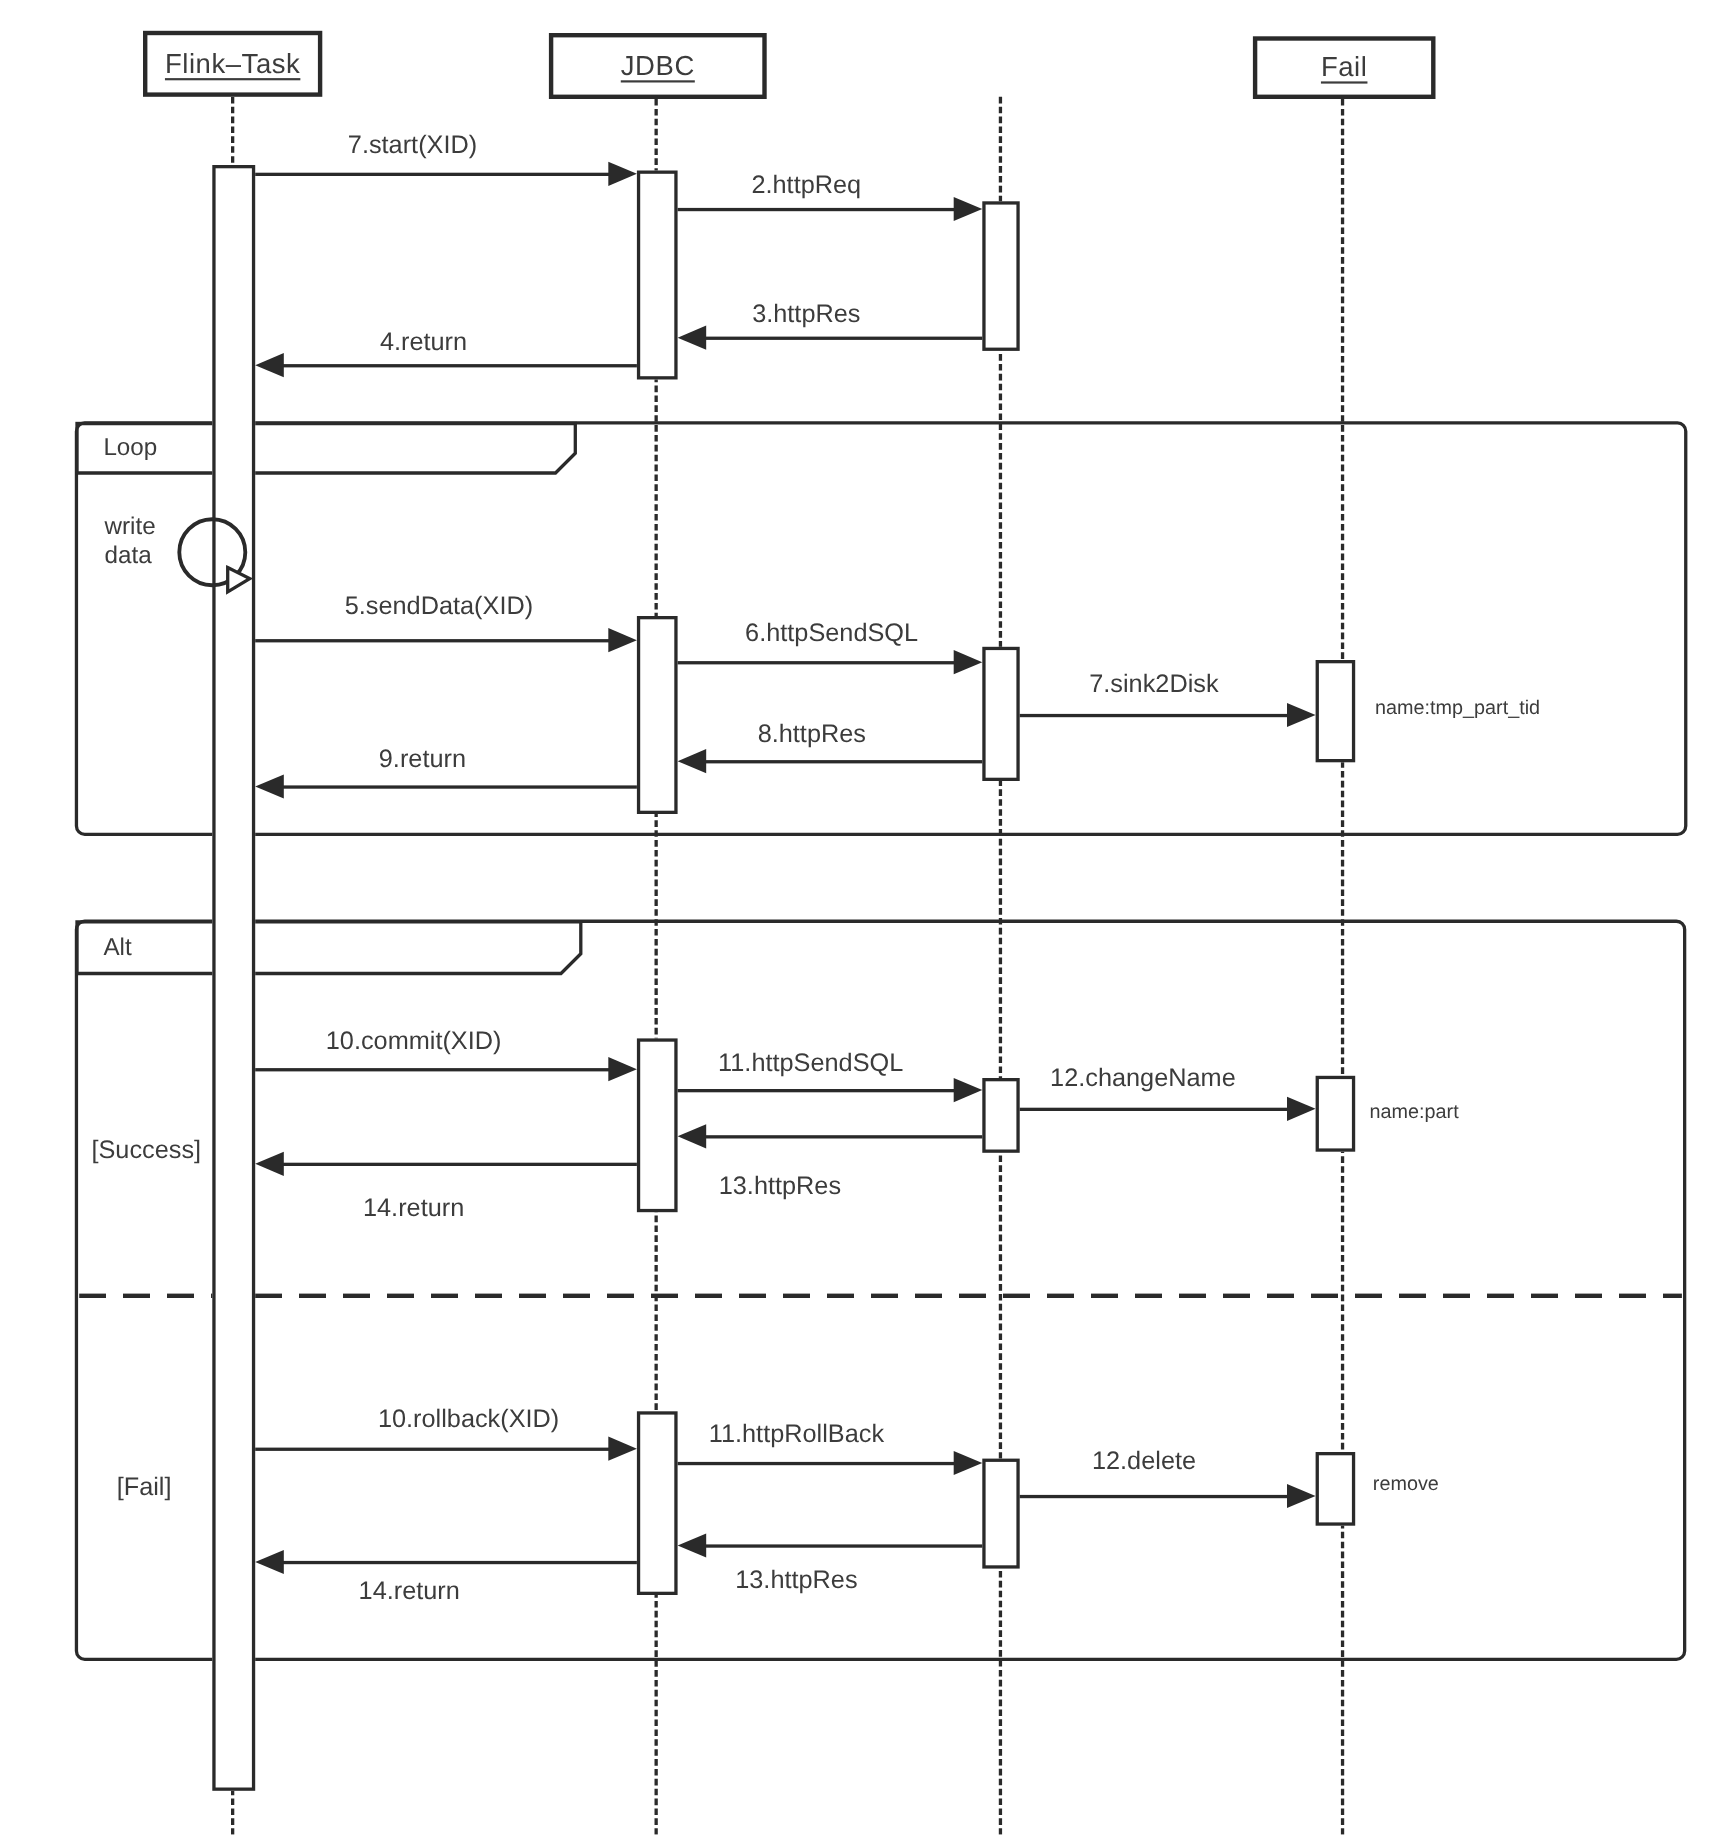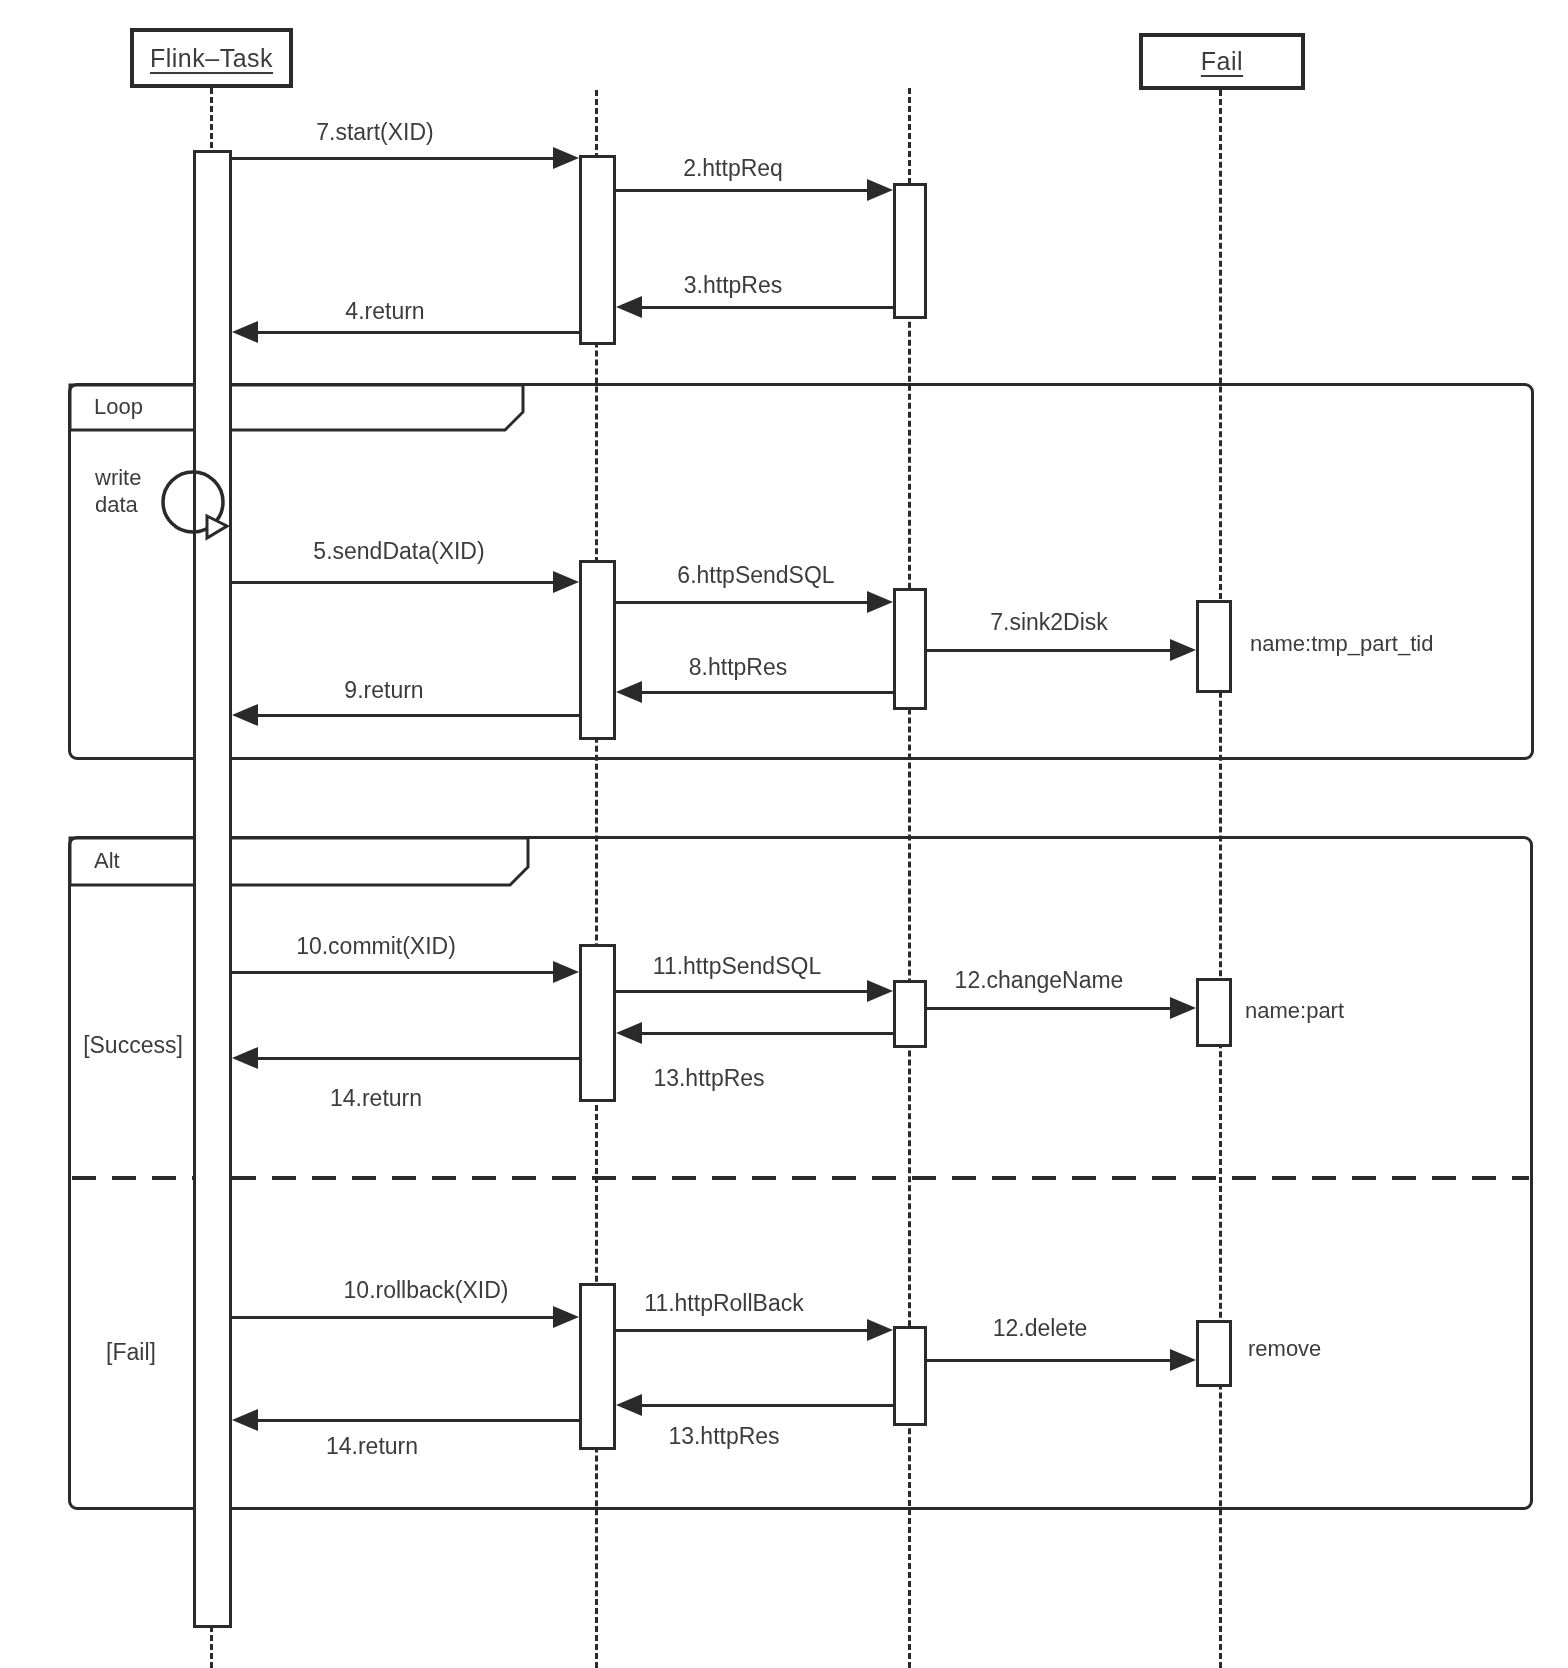--- a/index.html
+++ b/index.html
@@ -29,35 +29,38 @@
   }
   .frame-label{font-size:22px;white-space:nowrap;z-index:2;}
   .guard{font-size:23px;white-space:nowrap;transform:translate(-50%,-50%);z-index:2;}
   .activation{background:#ffffff;border:3px solid #2a2a2a;box-sizing:border-box;z-index:3;}
   .msg-line{height:3px;background:#2a2a2a;z-index:4;}
   .msg-head{width:0;height:0;z-index:4;}
   .msg-label{
     font-size:23px;white-space:nowrap;color:#3c3c3c;
     transform:translate(-50%,-50%);z-index:5;
   }
-  .note{font-size:22px;white-space:nowrap;transform:translateY(-50%);z-index:5;}
+  .note{font-size:18px;white-space:nowrap;transform:translateY(-50%);z-index:5;}
   .divider{height:4px;z-index:2;
     background:repeating-linear-gradient(90deg,#2a2a2a 0 24px,transparent 24px 40px);}
   .marker-text{font-size:22px;white-space:nowrap;z-index:4;}
   svg{display:block;}
 </style>
 </head>
 <body>
 
 <div id="stage">
     <div class="lifeline abs" style="left: 210px; top: 88px; height: 1580px;"></div>
     <div class="head-box abs" style="left: 130px; top: 28px; width: 163px; height: 60px;">
       <span class="head-label abs" style="position: static;">Flink–Task</span>
     </div>
     <div class="lifeline abs" style="left: 595px; top: 90px; height: 1578px;"></div>
+    <div class="head-box abs" style="left: 499px; top: 30px; width: 198px; height: 60px;">
+      <span class="head-label abs" style="position: static;">JDBC</span>
+    </div>
     <div class="lifeline abs" style="left: 908px; top: 88px; height: 1580px;"></div>
     <div class="lifeline abs" style="left: 1219px; top: 90px; height: 1578px;"></div>
     <div class="head-box abs" style="left: 1139px; top: 33px; width: 166px; height: 57px;">
       <span class="head-label abs" style="position: static;">Fail</span>
     </div>
     <div class="frame abs" style="left: 68px; top: 383px; width: 1466px; height: 377px;"></div>
     <svg width="459" height="51" style="position: absolute; left: 68px; top: 383px; z-index: 2;">
       <polygon points="2,2 455,2 455,29 437,47 2,47" fill="none" stroke="#2a2a2a" stroke-width="3"></polygon>
     </svg>
     <span class="frame-label abs" style="left: 94px; top: 407px; transform: translateY(-50%);">Loop</span>

